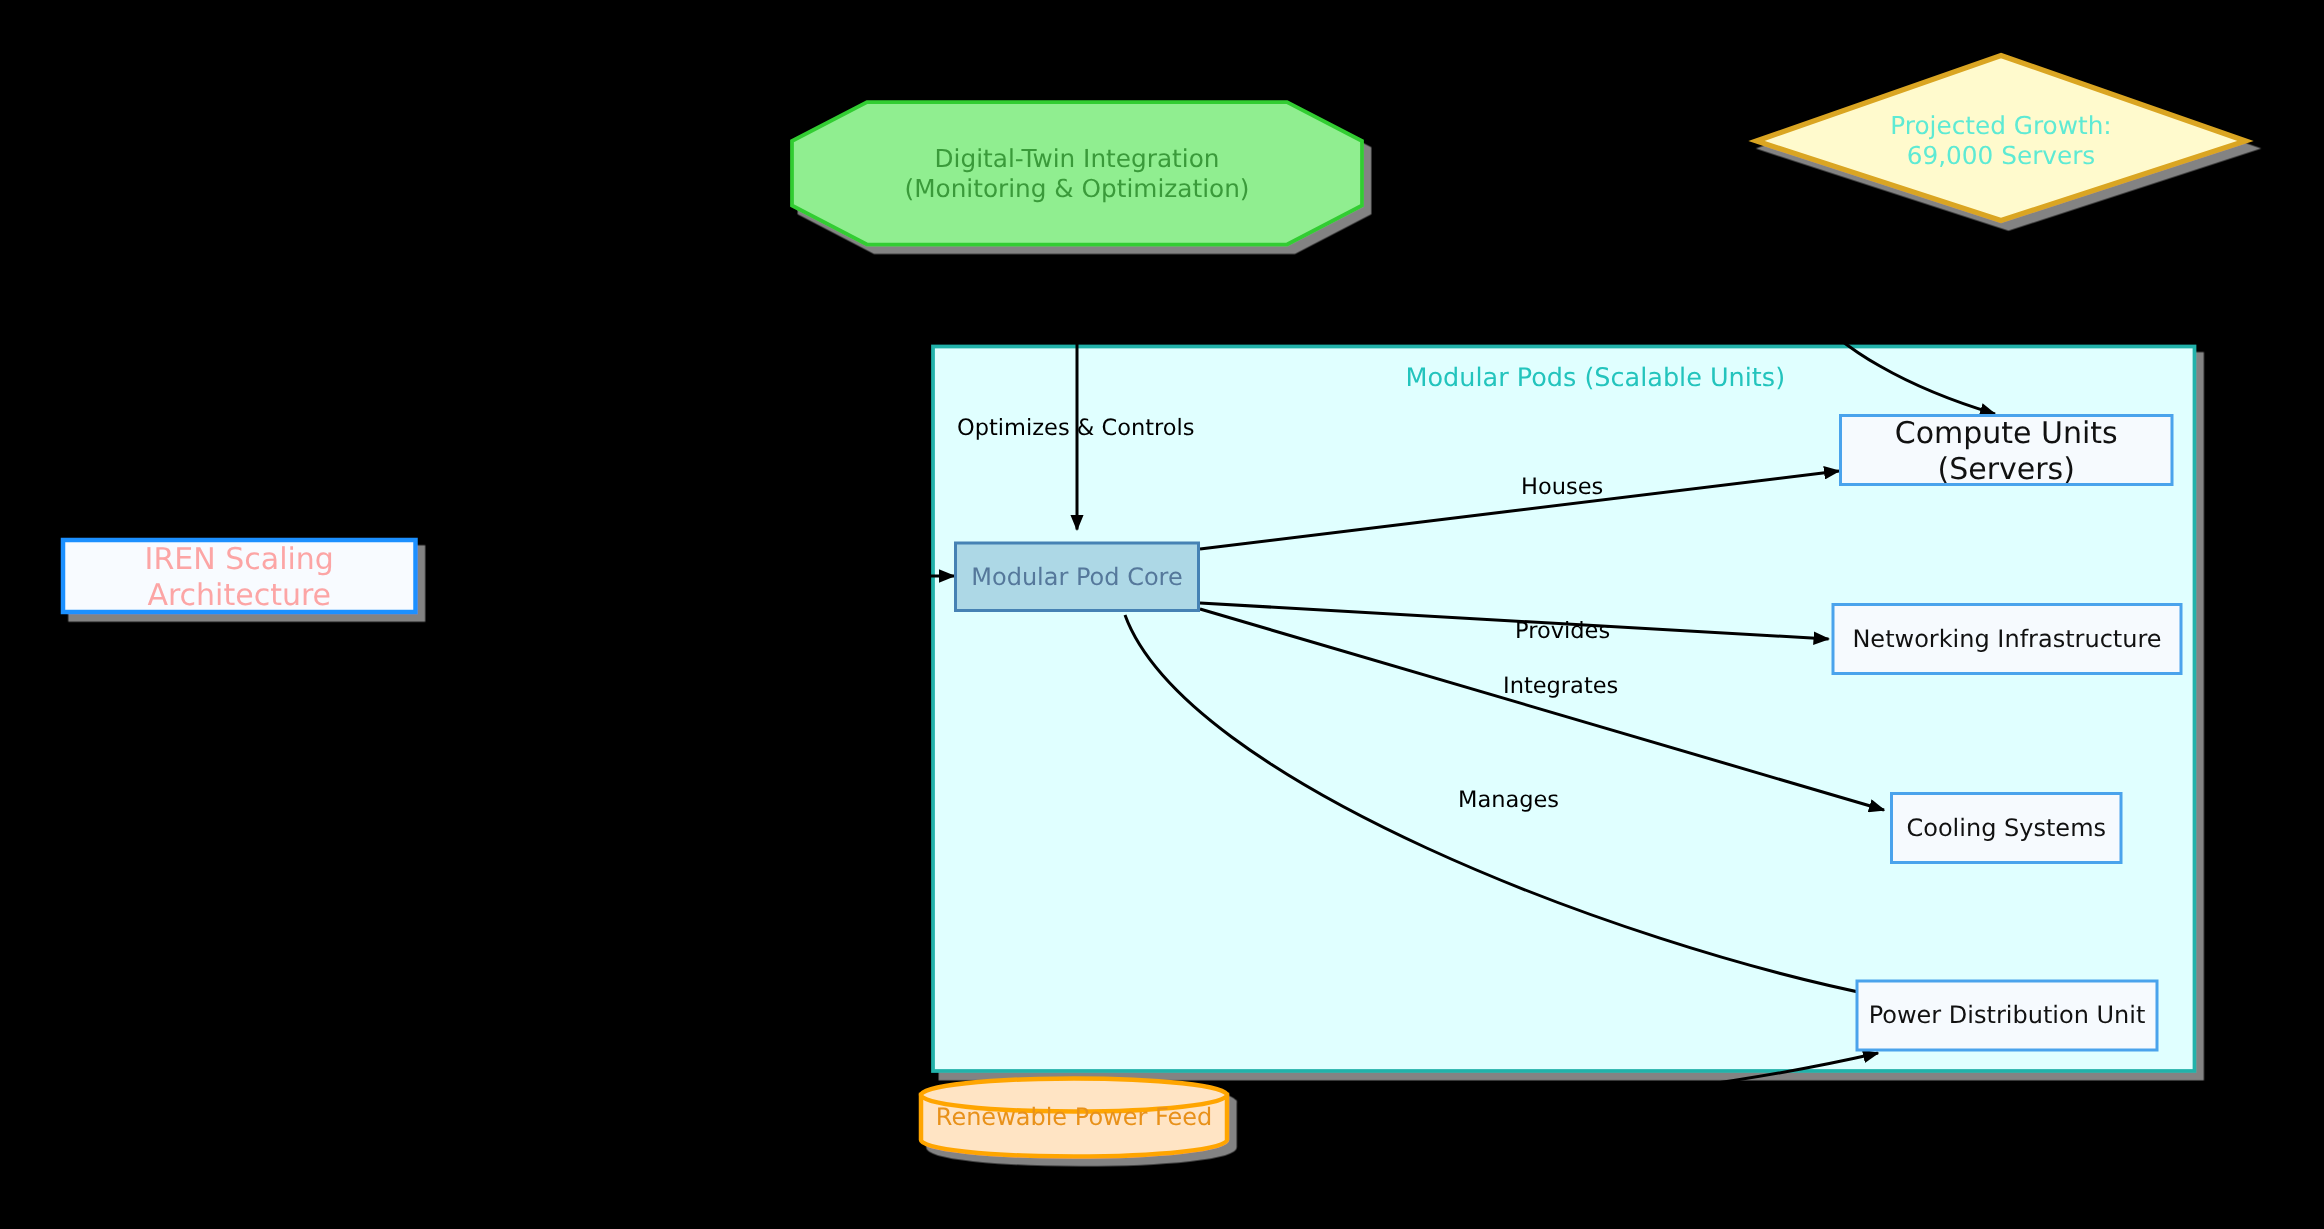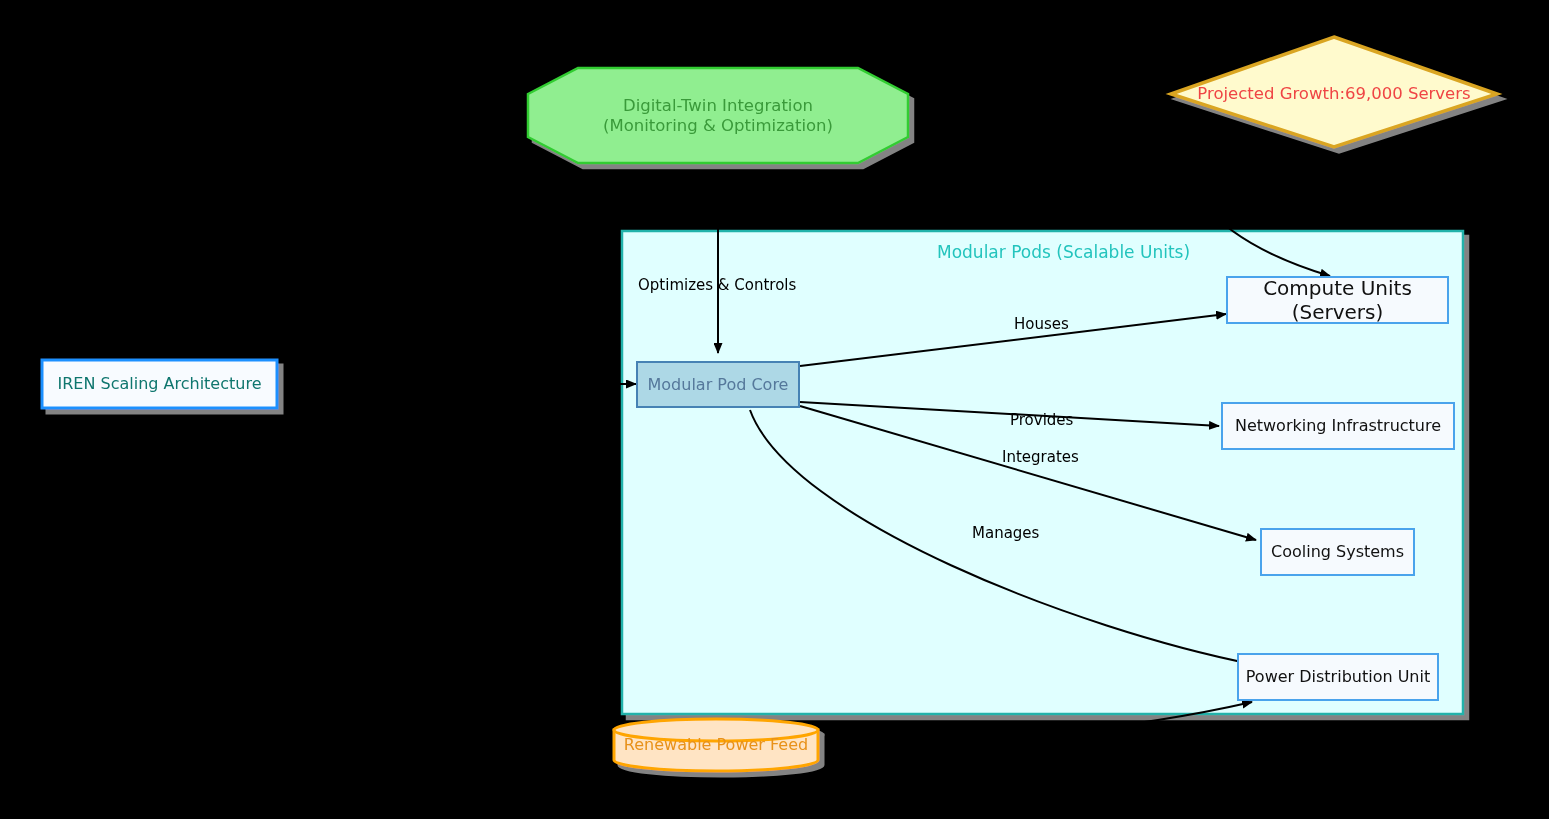--- a/index.html
+++ b/index.html
@@ -84,30 +84,30 @@
 
     <g filter="url(#sh)">
       <path d="M614,730 L614,760 A102,11 0 0 0 818,760 L818,730 Z" fill="#ffe4c4" stroke="#ffa500" stroke-width="3"></path>
       <ellipse cx="716" cy="730" rx="102" ry="11" fill="#ffe4c4" stroke="#ffa500" stroke-width="3"></ellipse>
     </g>
   </svg>
 
   <div class="sg-title" style="left:937px;top:242px;">Modular Pods (Scalable Units)</div>
 
   <div class="node-label" style="left:42px;top:360px;width:235px;height:48px;
-       color:#0f766e;font-size:16px;">IREN Scaling Architecture</div>
+       color:#fca5a5;font-size:20px;">IREN Scaling Architecture</div>
 
   <div class="node-label" style="left:528px;top:68px;width:380px;height:95px;
        color:#3a9a3a;font-size:16.5px;flex-direction:column;">
     <span>Digital-Twin Integration</span>
     <span>(Monitoring &amp; Optimization)</span>
   </div>
 
   <div class="node-label" style="left:1194px;top:62px;width:280px;height:64px;
-       color:#ef4444;font-size:16.5px;">
+       color:#5eead4;font-size:16.5px;flex-direction:column;">
     <span>Projected Growth:</span>
     <span>69,000 Servers</span>
   </div>
 
   <div class="node-label" style="left:637px;top:362px;width:162px;height:45px;
        color:#55789b;font-size:16px;">Modular Pod Core</div>
 
   <div class="node-label" style="left:1227px;top:277px;width:221px;height:46px;
        color:#111;font-size:20px;">Compute Units (Servers)</div>
 

